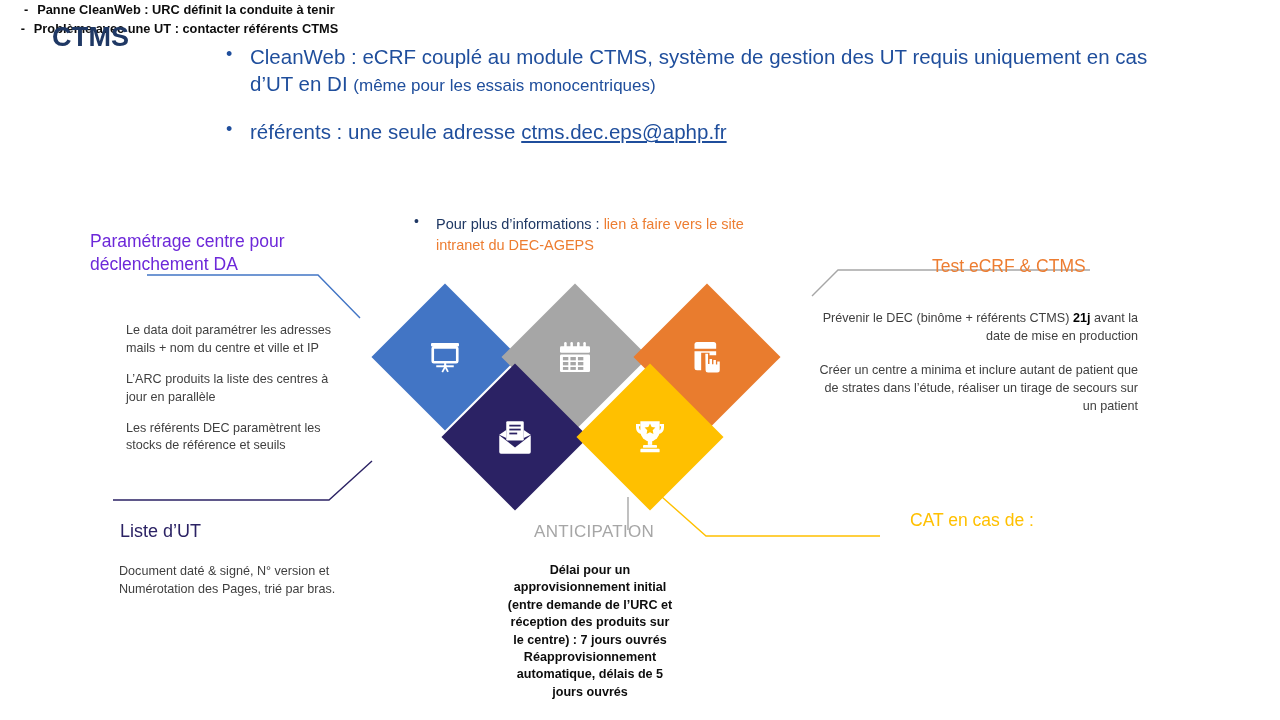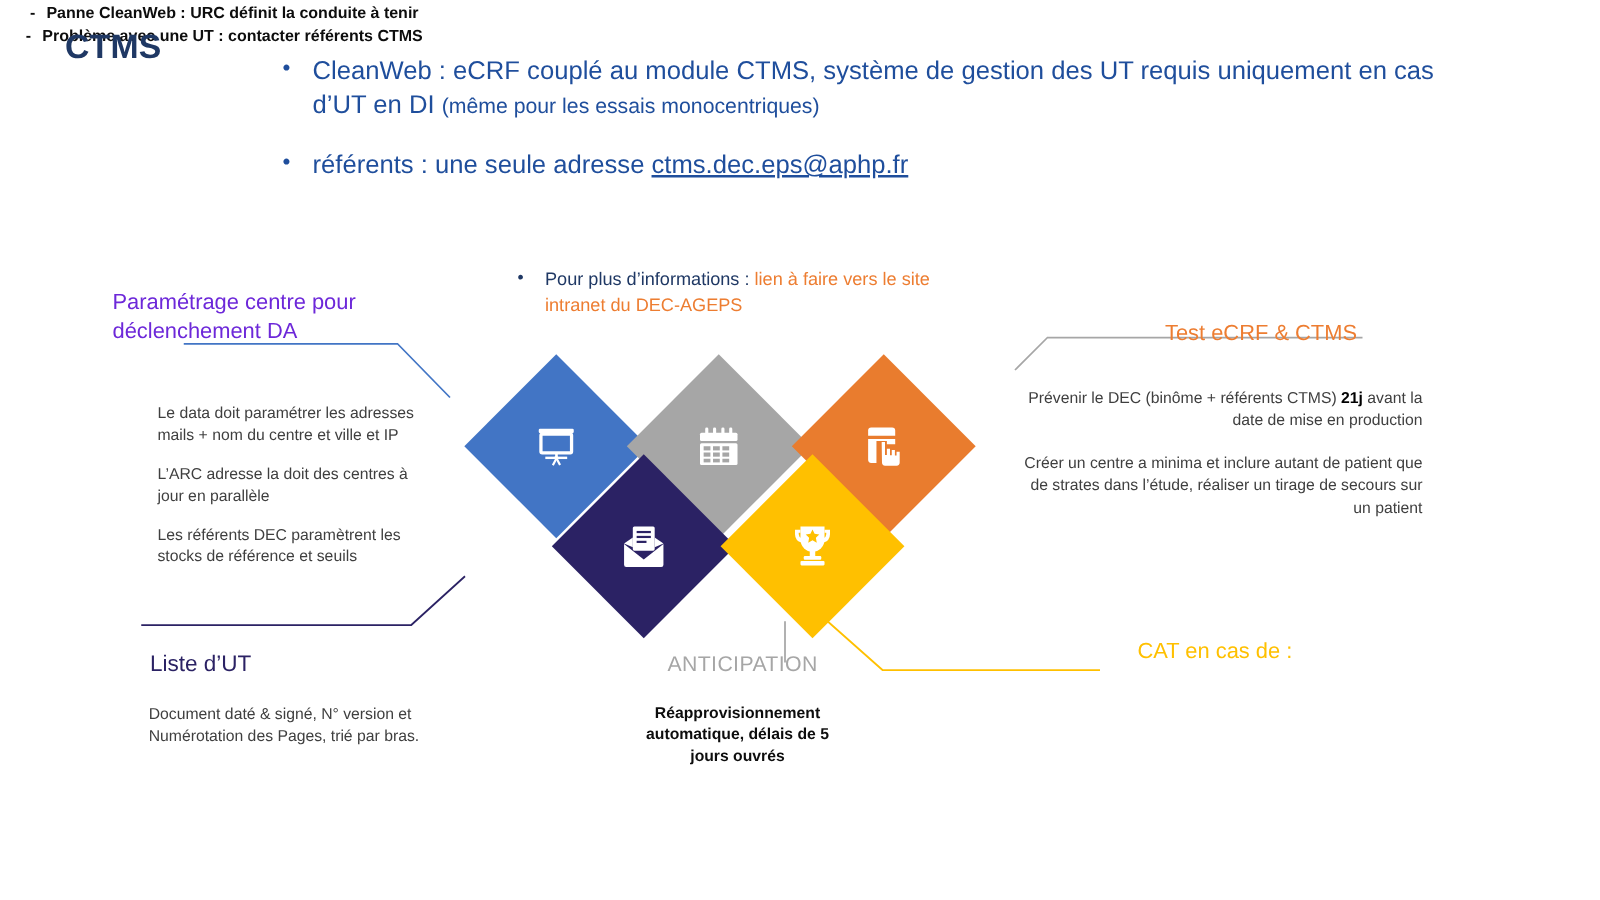--- a/index.html
+++ b/index.html
@@ -271,33 +271,34 @@
         <path d="M24 8.6 l1.9 4 l4.3 .6 l-3.1 3.1 l .8 4.4 l-3.9 -2.1 l-3.9 2.1 l .8 -4.4
                  l-3.1 -3.1 l4.3 -.6 z" fill="#ffc000"></path>
       </svg>
     </span>
   </div>
 
   <div class="sec-head" id="head-param">Paramétrage centre pour déclenchement DA</div>
 
   <div class="body-txt" id="txt-param">
     <p>Le data doit paramétrer les adresses mails + nom du centre et ville et IP</p>
-    <p>L’ARC adresse la doit des centres à jour en parallèle</p>
+    <p>L’ARC produits la liste des centres à jour en parallèle</p>
     <p>Les référents DEC paramètrent les stocks de référence et seuils</p>
   </div>
 
   <div class="sec-head" id="head-liste">Liste d’UT</div>
 
   <div class="body-txt" id="txt-liste">
     <p>Document daté &amp; signé, N° version et Numérotation des Pages, trié par bras.</p>
   </div>
 
   <div class="sec-head" id="head-antic">ANTICIPATION</div>
 
   <div class="body-txt" id="txt-antic">
+    <p>Délai pour un approvisionnement initial (entre demande de l’URC et réception des produits sur le centre) : 7 jours ouvrés</p>
     <p>Réapprovisionnement automatique, délais de 5 jours ouvrés</p>
   </div>
 
   <div class="sec-head" id="head-test">Test eCRF &amp; CTMS</div>
 
   <div class="body-txt" id="txt-test">
     <p><span>Prévenir le DEC (binôme + référents CTMS) </span><b>21j</b><span> avant la date de mise en production</span></p>
     <p>Créer un centre a minima et inclure autant de patient que de strates dans l’étude, réaliser un tirage de secours sur un patient</p>
   </div>
 

